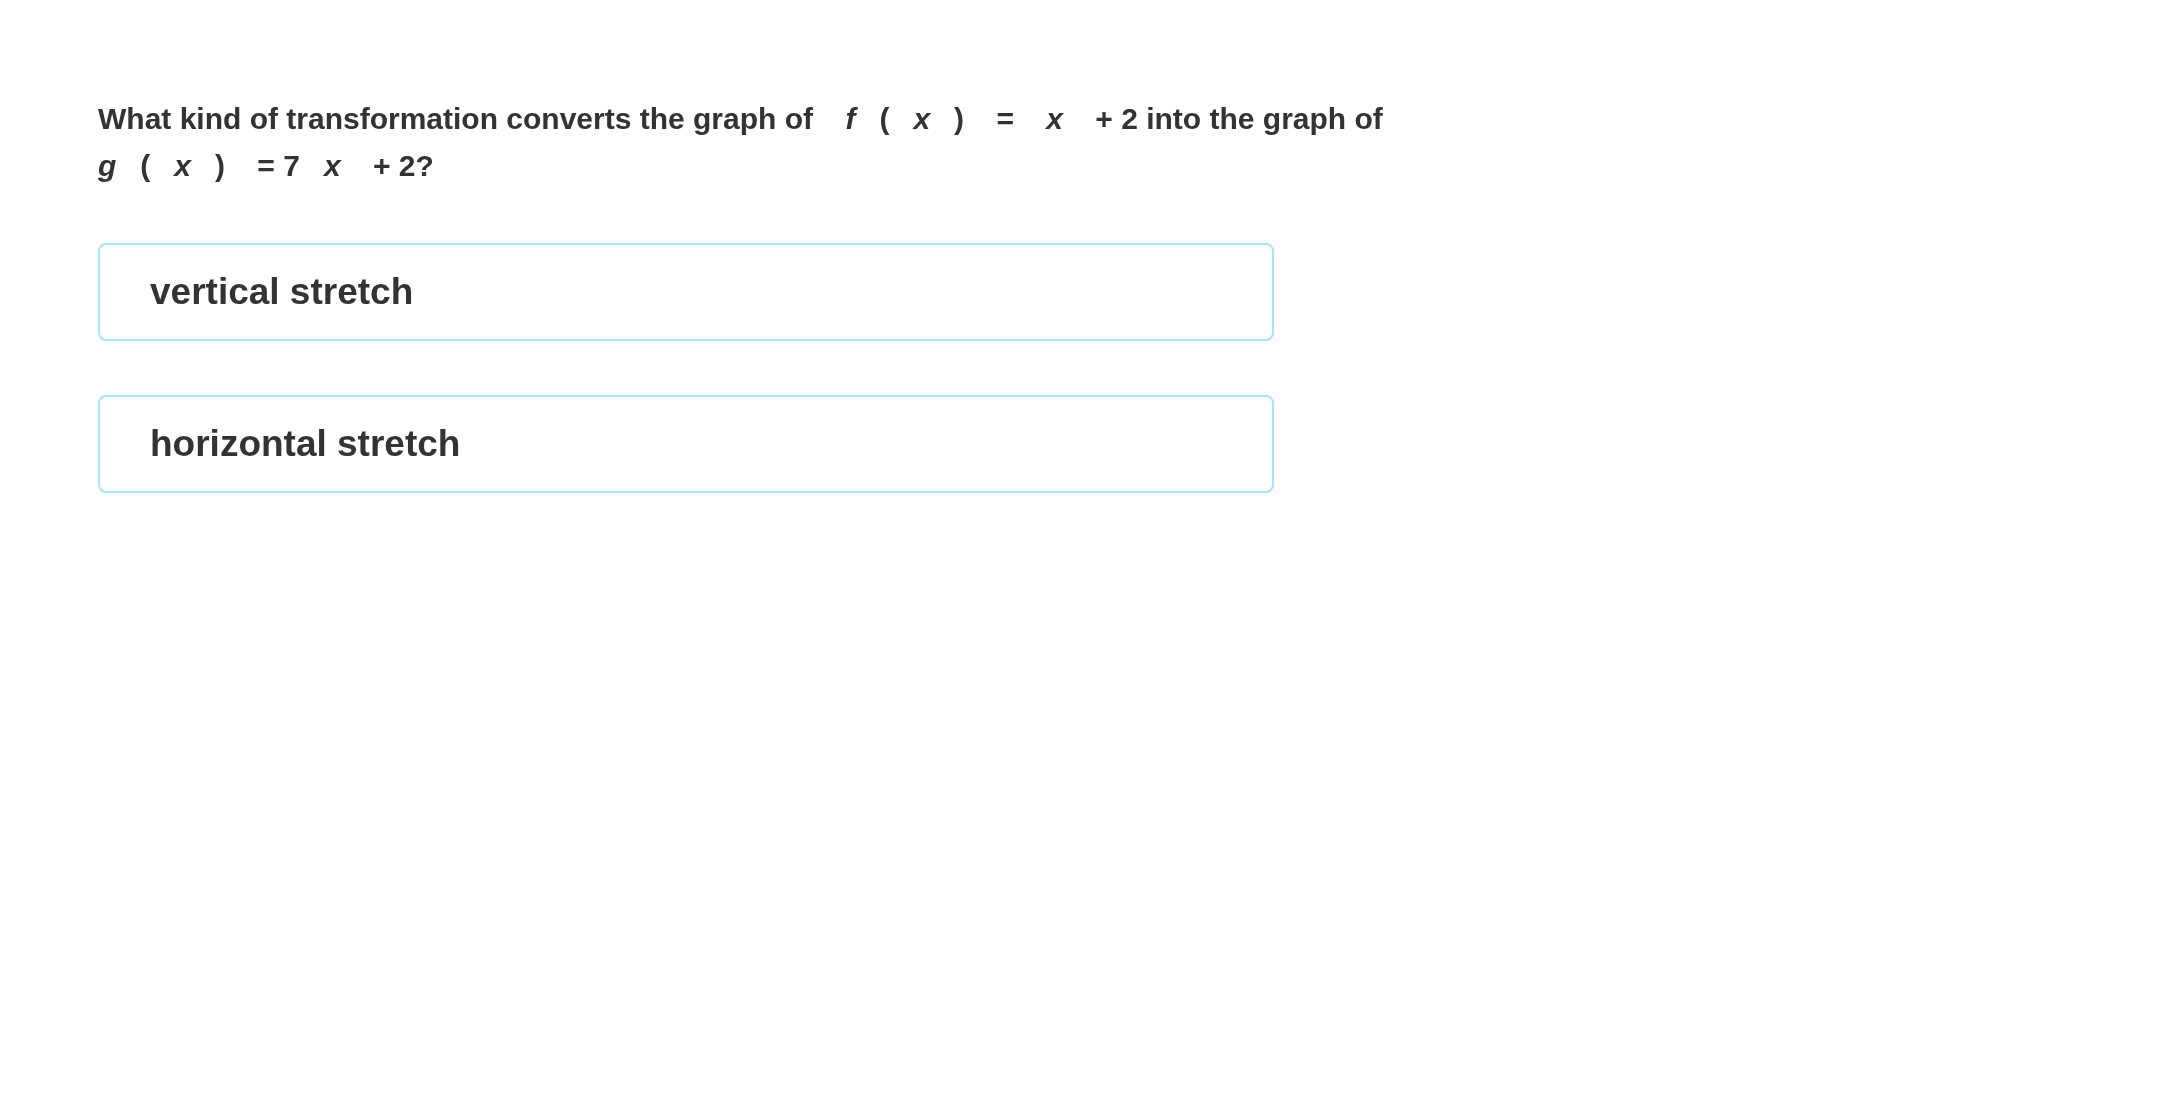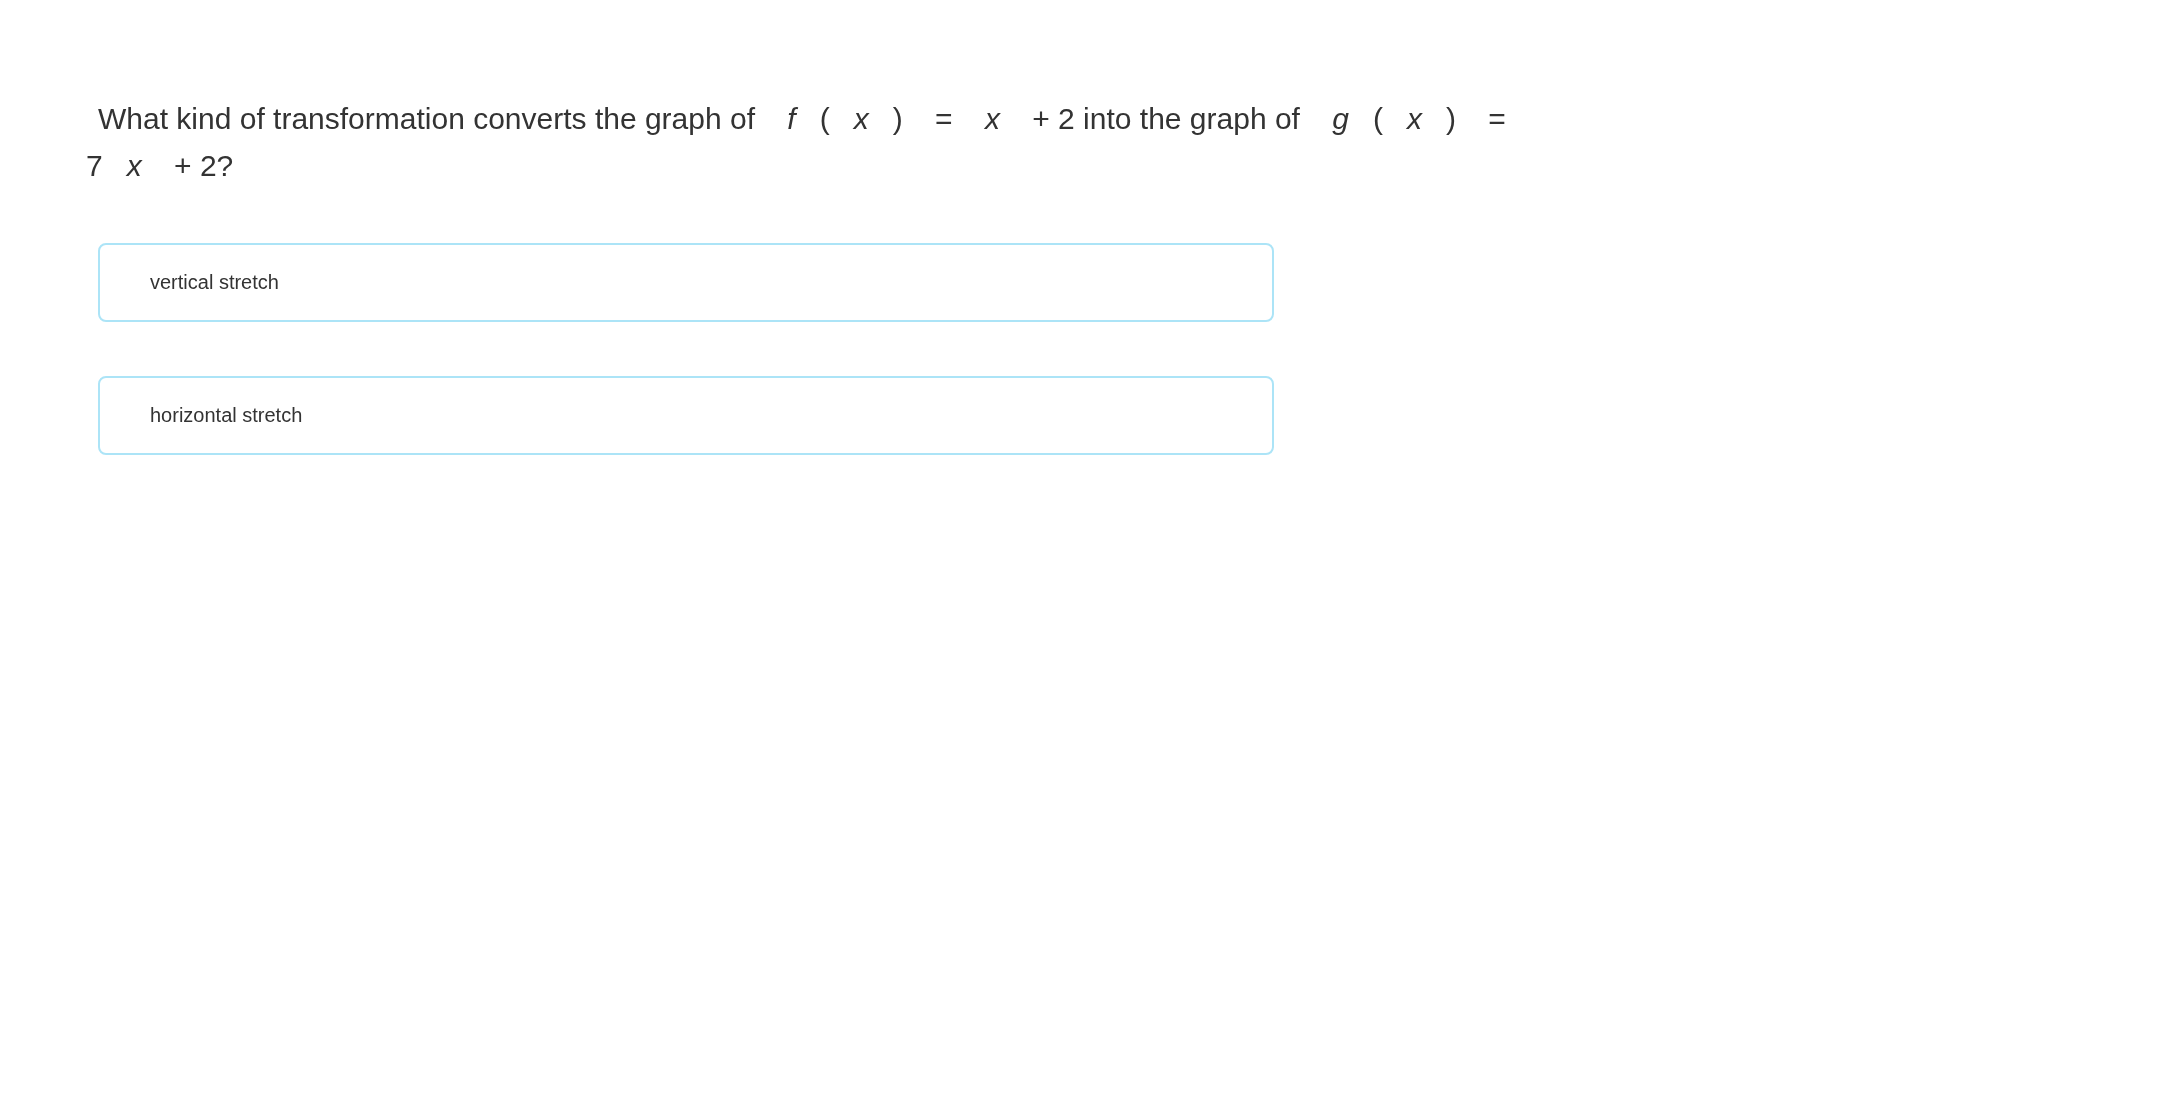--- a/index.html
+++ b/index.html
@@ -1,18 +1,19 @@
 <!DOCTYPE html>
 <html><head>
   <meta charset="utf-8">
   <style>
     * {
       box-sizing: border-box;
       margin: 12px;
       padding: 0;
+      font-weight: bold;
     }
     body {
       font-family: Verdana, Geneva, sans-serif;
       background: #ffffff;
       padding: 60px 50px;
       color: #222222;
     }
     .question-text {
       font-size: 30px;
       line-height: 1.55;
@@ -27,21 +28,21 @@
       display: flex;
       flex-direction: column;
       gap: 30px;
       max-width: 1200px;
     }
     .option {
       border: 2px solid #ace4f7;
       border-radius: 8px;
       background: #ffffff;
       padding: 26px 38px;
-      font-size: 20px;
+      font-size: 37px;
       color: #333333;
       cursor: pointer;
       text-align: left;
       font-family: inherit;
     }
   </style>
 </head>
 <body>
 
 <div class="question-text">

